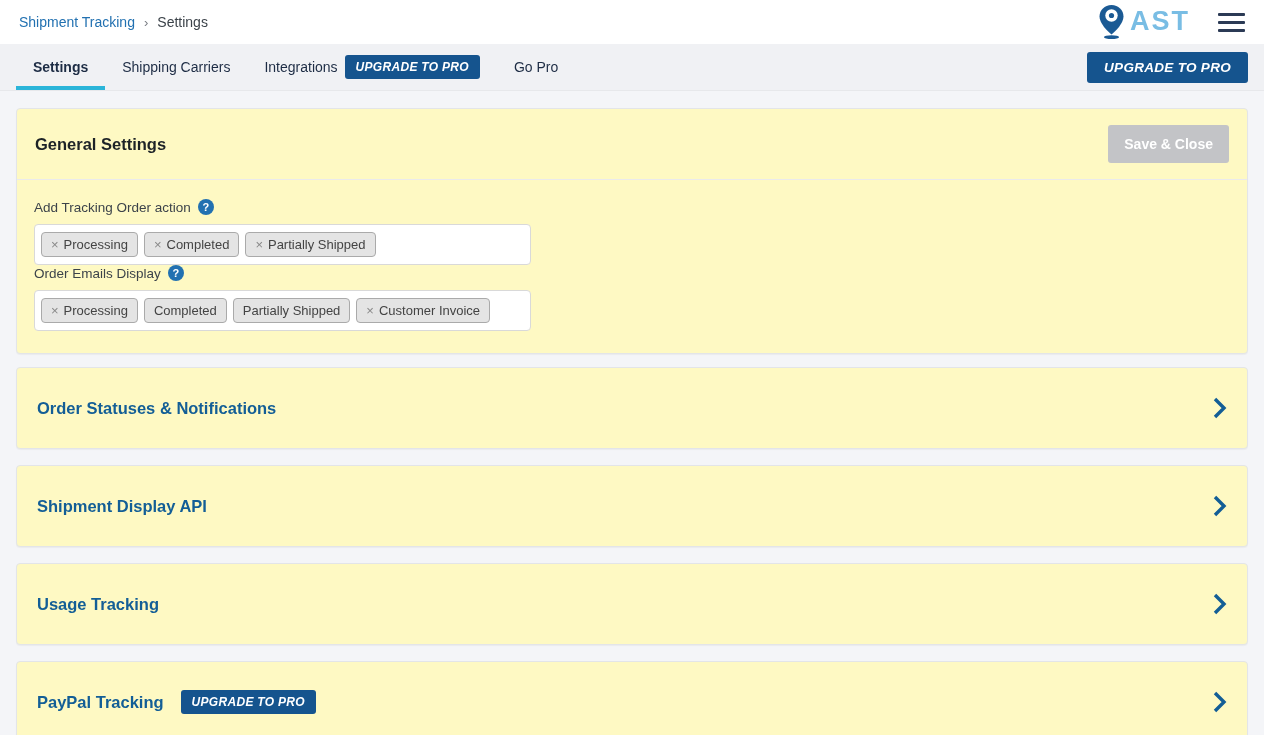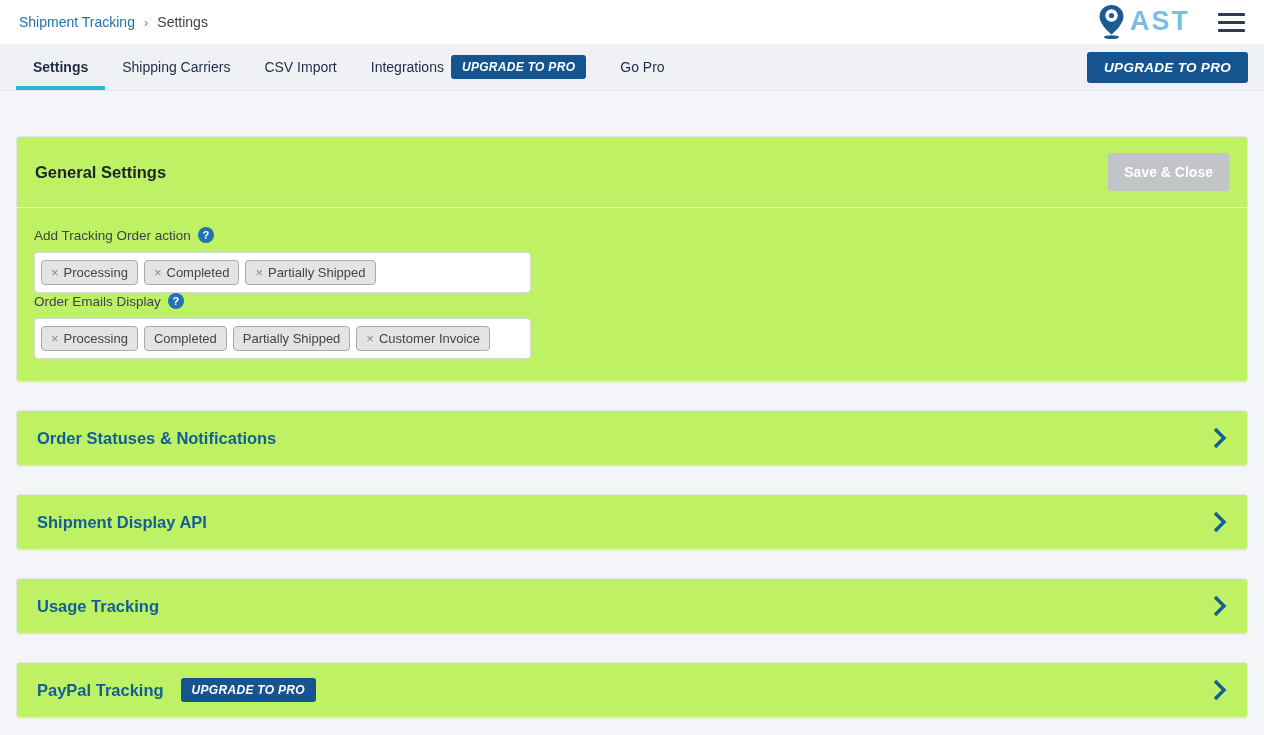--- a/index.html
+++ b/index.html
@@ -50,23 +50,22 @@
   .tabbar-upgrade {
     margin-left:auto; align-self:center;
     background:#15548e; color:#fff; border:none; cursor:pointer;
     font-family:inherit; font-style:italic; font-weight:bold; font-size:13.5px;
     padding:8px 17px; border-radius:3px; letter-spacing:.3px;
   }
 
   
   .main { padding:17px 16px 0; }
   .card {
-    background:#bef264; border:1px solid #e3e5e8; border-radius:4px;
+    background:#fef9c3; border:1px solid #e3e5e8; border-radius:4px;
     box-shadow:0 1px 1px rgba(0,0,0,.04);
-    margin-top:28px;
   }
   .gs-card { margin-bottom:13px; }
   .card-head {
     display:flex; align-items:center; justify-content:space-between;
     padding:16px 18px; border-bottom:1px solid #eaeaec;
   }
   .card-title { font-size:16.5px; font-weight:bold; color:#1d2327; }
   .save-btn {
     background:#c3c4c7; color:#fff; border:none; border-radius:3px;
     font-family:inherit; font-size:14px; font-weight:bold;
@@ -88,21 +87,21 @@
   .select2:last-child { margin-bottom:0; }
   .chip {
     background:#e4e4e4; border:1px solid #aaa; border-radius:4px;
     padding:4px 9px; font-size:13px; color:#444;
     display:flex; align-items:center; gap:5px; white-space:nowrap; cursor:default;
   }
   .chip .x { color:#888; font-size:13px; cursor:pointer; line-height:1; }
 
   
   .collapse-card {
-    height:56px; margin-bottom:16px;
+    height:82px; margin-bottom:16px;
     display:flex; align-items:center; justify-content:space-between;
     padding:0 20px; cursor:pointer;
   }
   .collapse-left { display:flex; align-items:center; gap:17px; }
   .collapse-title { font-size:16.5px; font-weight:bold; color:#135e96; }
   .chev { flex:0 0 auto; display:block; }
 </style>
 </head>
 <body>
 
@@ -131,23 +130,20 @@
 </header>
 
 <nav class="tabbar">
   <div class="tab active">
     <span>Settings</span>
   </div>
   <div class="tab">
     <span>Shipping Carriers</span>
   </div>
   <div class="tab">
-    <span>CSV Import</span>
-  </div>
-  <div class="tab">
     <span>Integrations</span>
     <span class="mini-badge">UPGRADE TO PRO</span>
   </div>
   <div class="tab">
     <span>Go Pro</span>
   </div>
   <button class="tabbar-upgrade">UPGRADE TO PRO</button>
 </nav>
 
 <main class="main">

